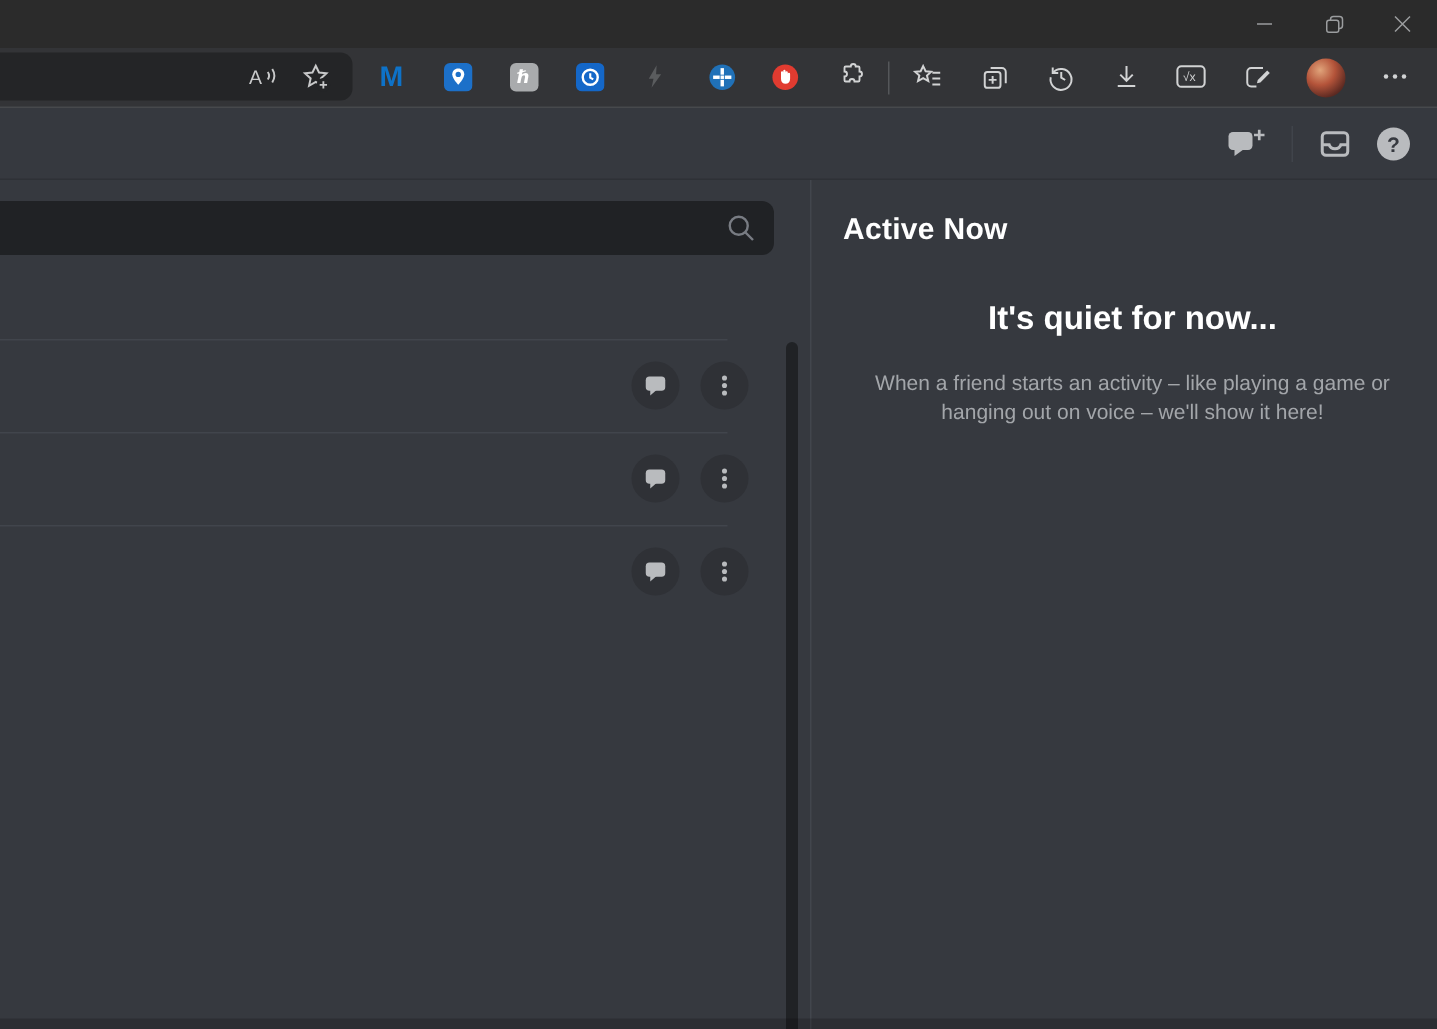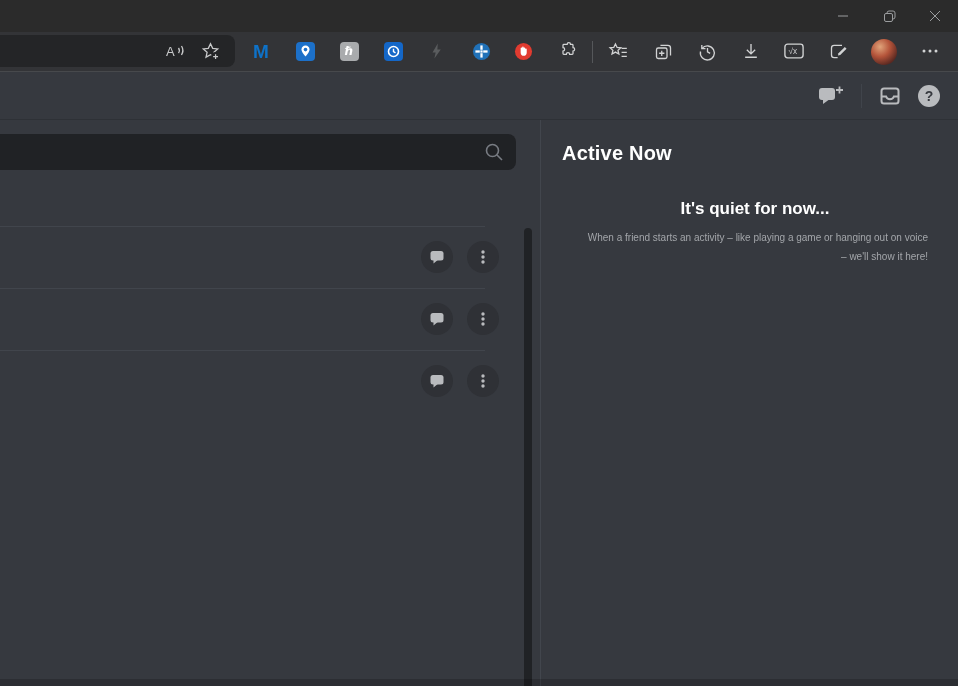--- a/index.html
+++ b/index.html
@@ -35,22 +35,22 @@
   .circle-btn{position:absolute;top:15px;width:32px;height:32px;border-radius:50%;background:#2f3136;display:flex;align-items:center;justify-content:center;}
   .circle-btn.msg{left:421px;}
   .circle-btn.more{left:467px;}
 
   .scrollbar{position:absolute;left:524px;top:156px;width:8px;height:458px;background:#202225;border-radius:4px 4px 0 0;z-index:4;}
   .col-divider{position:absolute;left:540px;top:48px;width:1px;height:566px;background:#42464d;}
 
   .right-panel{position:absolute;left:547px;top:48px;width:417px;height:566px;padding:22px 16px 0 15px;}
   .an-title{color:#ffffff;font-size:20px;font-weight:800;letter-spacing:.2px;}
   .empty-state{margin-top:34px;text-align:center;}
-  .empty-title{color:#ffffff;font-size:17px;font-weight:700;}
-  .empty-body{margin:9px auto 0;max-width:346px;color:#a3a6aa;font-size:10px;line-height:19px;text-align:right;}
+  .empty-title{color:#ffffff;font-size:22px;font-weight:700;}
+  .empty-body{margin:21px auto 0;max-width:346px;color:#a3a6aa;font-size:14px;line-height:19px;}
 
   .bottom-shade{position:absolute;left:0;bottom:0;width:958px;height:7px;background:rgba(0,0,0,0.18);z-index:5;}
 </style>
 </head>
 <body>
 
 <div class="screen">
 
   <div class="titlebar">
     <div class="win-controls">

